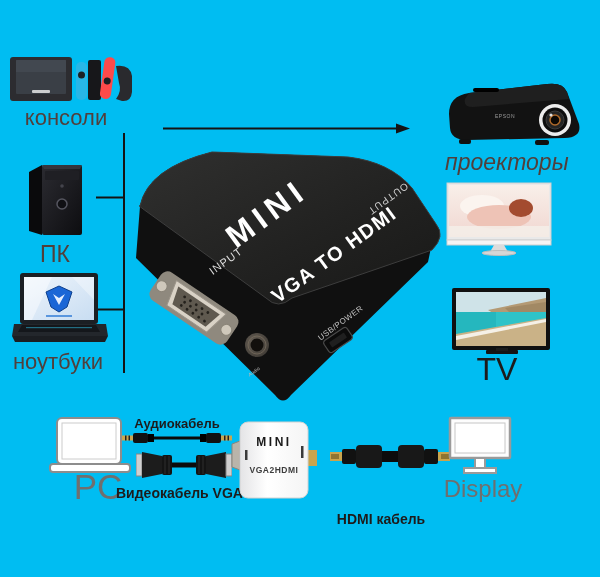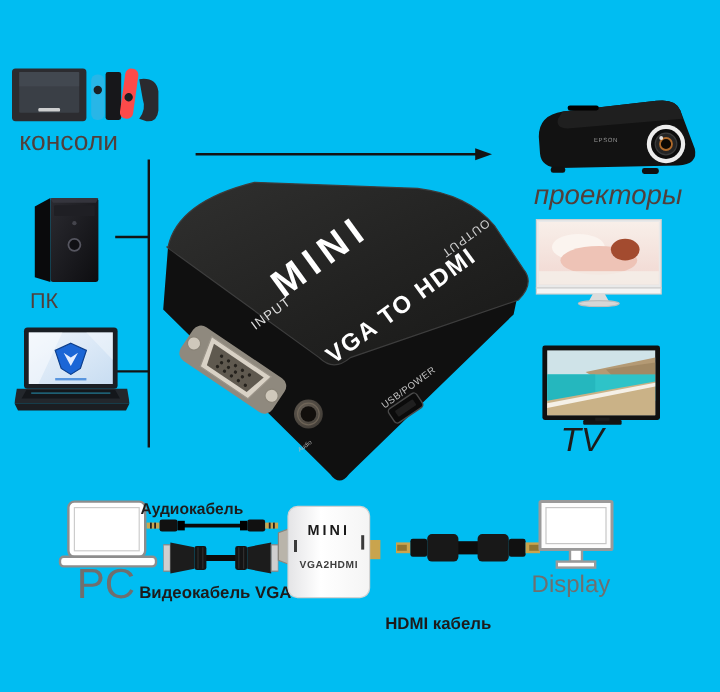--- a/index.html
+++ b/index.html
@@ -3,21 +3,21 @@
 <meta charset="utf-8">
 <style>
   html,body{margin:0;padding:0;}
   #canvas{
     position:relative;width:600px;height:577px;overflow:hidden;
     background:#00bdf2;
     font-family:"Liberation Sans",sans-serif;
   }
   .abs{position:absolute;}
   .label{
-    position:absolute;text-align:left;
+    position:absolute;text-align:center;
     font-family:"Liberation Sans",sans-serif;
     line-height:1.1;white-space:nowrap;
   }
   .lbl-dark{color:#513f3b;}
   .lbl-black{color:#1d1b1b;}
   .lbl-gray{color:#6f6f6f;}
   svg{display:block;}
   svg text{font-family:"Liberation Sans",sans-serif;}
 </style>
 </head>
@@ -58,41 +58,42 @@
           <stop offset="1" stop-color="#0d0d10"></stop>
       </linearGradient>
     </defs>
     <polygon points="3,10 16,3 16,73 3,69" fill="#0a0a0c"></polygon>
     <rect x="16" y="3" width="40" height="70" rx="2" fill="url(#towerFace)"></rect>
     <polygon points="16,3 56,3 54,7 18,7" fill="#3a3a42" opacity="0.8"></polygon>
     <rect x="19" y="9" width="34" height="9" rx="1" fill="#1f1f24"></rect>
     <circle cx="36" cy="42" r="5" fill="#101014" stroke="#565660" stroke-width="1.5"></circle>
     <circle cx="36" cy="24" r="1.8" fill="#44444c"></circle>
   </svg>
-  <div class="label lbl-dark" style="left:25px;top:242px;width:60px;font-size:18px;">ПК</div>
+  <div class="label lbl-dark" style="left:25px;top:242px;width:60px;font-size:23px;">ПК</div>
 
   <svg class="abs" style="left:12px;top:270px" width="96" height="78" viewBox="0 0 96 78">
     <defs>
       <linearGradient id="lapScreen" x1="0" y1="0" x2="1" y2="1">
         <stop offset="0" stop-color="#eef4fb"></stop>
           <stop offset="1" stop-color="#c8ddf2"></stop>
       </linearGradient>
     </defs>
     <rect x="8" y="3" width="78" height="51" rx="3" fill="#1b1f24"></rect>
     <rect x="12" y="7" width="70" height="43" fill="url(#lapScreen)"></rect>
     <polygon points="12,7 40,7 20,50 12,50" fill="#ffffff" opacity="0.45"></polygon>
     <polygon points="60,7 82,7 82,30" fill="#ffffff" opacity="0.35"></polygon>
     <path d="M47 16 L60 22 L55 37 L47 42 L39 37 L34 22 Z" fill="#1b66d6" stroke="#0d3f8c"></path>
     <path d="M41 24 L47 35 L53 24 L47 28 Z" fill="#e4eeff"></path>
     <rect x="34" y="45" width="26" height="2" fill="#3b82d8" opacity="0.8"></rect>
     <polygon points="2,54 94,54 96,66 0,66" fill="#23272c"></polygon>
     <polygon points="10,55 84,55 88,62 6,62" fill="#14171b"></polygon>
     <rect x="14" y="57" width="66" height="1.2" fill="#2ba7c9" opacity="0.6"></rect>
     <polygon points="0,66 96,66 93,72 3,72" fill="#1b1e22"></polygon>
   </svg>
+  <div class="label lbl-dark" style="left:7px;top:350px;width:102px;font-size:22px;">ноутбуки</div>
 
   <svg class="abs" style="left:128px;top:140px" width="325" height="270" viewBox="0 0 325 270">
     <defs>
       <linearGradient id="convTop" x1="0" y1="0" x2="1" y2="1">
         <stop offset="0" stop-color="#30302f"></stop>
           <stop offset="0.55" stop-color="#222221"></stop>
           <stop offset="1" stop-color="#181817"></stop>
       </linearGradient>
       <radialGradient id="jackRing" cx="0.4" cy="0.4" r="0.8">
         <stop offset="0" stop-color="#6a6258"></stop>
@@ -206,21 +207,21 @@
       <polygon points="38,24 96,12 96,32 48,30" fill="#b49a74"></polygon>
       <polygon points="55,22 96,16 96,26 60,27" fill="#9d8560" opacity="0.8"></polygon>
       <rect x="6" y="26" width="90" height="22" fill="#2ec3c8"></rect>
       <rect x="6" y="26" width="40" height="22" fill="#23b4bc" opacity="0.8"></rect>
       <polygon points="6,48 96,32 96,60 6,60" fill="#cab287"></polygon>
       <polygon points="6,50 96,33 96,36 6,54" fill="#ffffff" opacity="0.8"></polygon>
     </g>
     <rect x="36" y="64" width="32" height="4" rx="1" fill="#141414"></rect>
     <rect x="46" y="62" width="12" height="3" fill="#1c1c1c"></rect>
   </svg>
-  <div class="label lbl-black" style="left:467px;top:352px;width:60px;font-size:28px;font-style:italic;">TV</div>
+  <div class="label lbl-black" style="left:467px;top:352px;width:60px;font-size:32px;">TV</div>
 
   <svg class="abs" style="left:48px;top:416px" width="84" height="58" viewBox="0 0 84 58">
     <rect x="9" y="2" width="64" height="46" rx="5" fill="#ffffff" stroke="#8d8d8d" stroke-width="2"></rect>
     <rect x="14" y="7" width="54" height="36" fill="#ffffff" stroke="#cccccc" stroke-width="1"></rect>
     <rect x="2" y="48" width="80" height="8" rx="3" fill="#ffffff" stroke="#8d8d8d" stroke-width="2"></rect>
   </svg>
   <div class="label lbl-gray" style="left:64px;top:468px;width:68px;font-size:35px;">PC</div>
 
   <div class="label lbl-black" style="left:117px;top:417px;width:120px;font-size:13px;font-weight:bold;">Аудиокабель</div>
   <svg class="abs" style="left:122px;top:428px" width="110" height="20" viewBox="0 0 110 20">
@@ -293,15 +294,15 @@
     </g>
   </svg>
   <div class="label lbl-black" style="left:321px;top:480px;width:120px;font-size:14px;font-weight:bold;margin-top:32px;">HDMI кабель</div>
 
   <svg class="abs" style="left:448px;top:416px" width="68" height="60" viewBox="0 0 68 60">
     <rect x="2" y="2" width="60" height="40" rx="1" fill="#fdfdfd" stroke="#9a9a9a" stroke-width="2.5"></rect>
     <rect x="7" y="7" width="50" height="30" fill="#ffffff" stroke="#c6c6c6" stroke-width="1"></rect>
     <rect x="27" y="42" width="10" height="10" fill="#ffffff" stroke="#9a9a9a" stroke-width="2"></rect>
     <rect x="16" y="52" width="32" height="5" fill="#ffffff" stroke="#9a9a9a" stroke-width="2"></rect>
   </svg>
-  <div class="label lbl-gray" style="left:443px;top:476px;width:80px;font-size:20px;">Display</div>
+  <div class="label lbl-gray" style="left:443px;top:476px;width:80px;font-size:24px;">Display</div>
 
 </div>
 
 </body></html>

